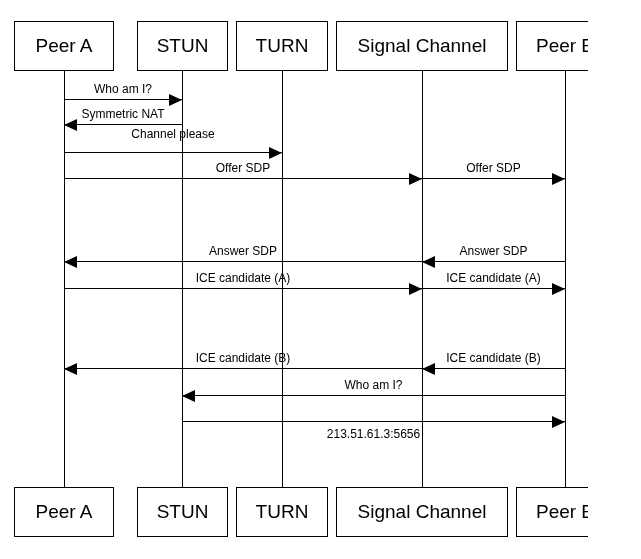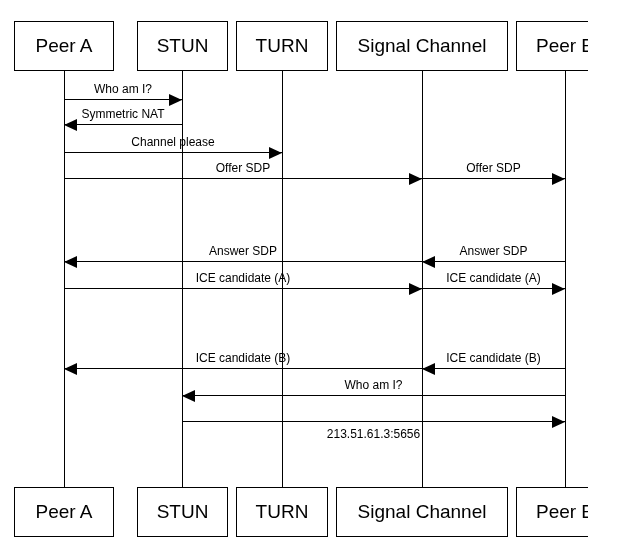--- a/index.html
+++ b/index.html
@@ -75,21 +75,21 @@
     <div class="actor-box" style="left: 516px; top: 487px; width: 98px; height: 50px;">Peer B</div>
     <div class="lifeline" style="left: 565px; top: 71px; height: 416px;"></div>
     <div class="msg-line" style="left: 64px; top: 99px; width: 118px;"></div>
     <div class="arrowhead arrow-right" style="top: 93.5px; left: 169px;"></div>
     <div class="msg-label" style="left: 123px; top: 82px;">Who am I?</div>
     <div class="msg-line" style="left: 64px; top: 124px; width: 118px;"></div>
     <div class="arrowhead arrow-left" style="top: 118.5px; left: 64px;"></div>
     <div class="msg-label" style="left: 123px; top: 107px;">Symmetric NAT</div>
     <div class="msg-line" style="left: 64px; top: 152px; width: 218px;"></div>
     <div class="arrowhead arrow-right" style="top: 146.5px; left: 269px;"></div>
-    <div class="msg-label" style="left: 173px; top: 135px;">Channel please</div>
+    <div class="msg-label" style="left: 173px; top: 127px;">Channel please</div>
     <div class="msg-line" style="left: 64px; top: 178px; width: 358px;"></div>
     <div class="arrowhead arrow-right" style="top: 172.5px; left: 409px;"></div>
     <div class="msg-label" style="left: 243px; top: 161px;">Offer SDP</div>
     <div class="msg-line" style="left: 422px; top: 178px; width: 143px;"></div>
     <div class="arrowhead arrow-right" style="top: 172.5px; left: 552px;"></div>
     <div class="msg-label" style="left: 493.5px; top: 161px;">Offer SDP</div>
     <div class="msg-line" style="left: 64px; top: 261px; width: 358px;"></div>
     <div class="arrowhead arrow-left" style="top: 255.5px; left: 64px;"></div>
     <div class="msg-label" style="left: 243px; top: 244px;">Answer SDP</div>
     <div class="msg-line" style="left: 422px; top: 261px; width: 143px;"></div>

